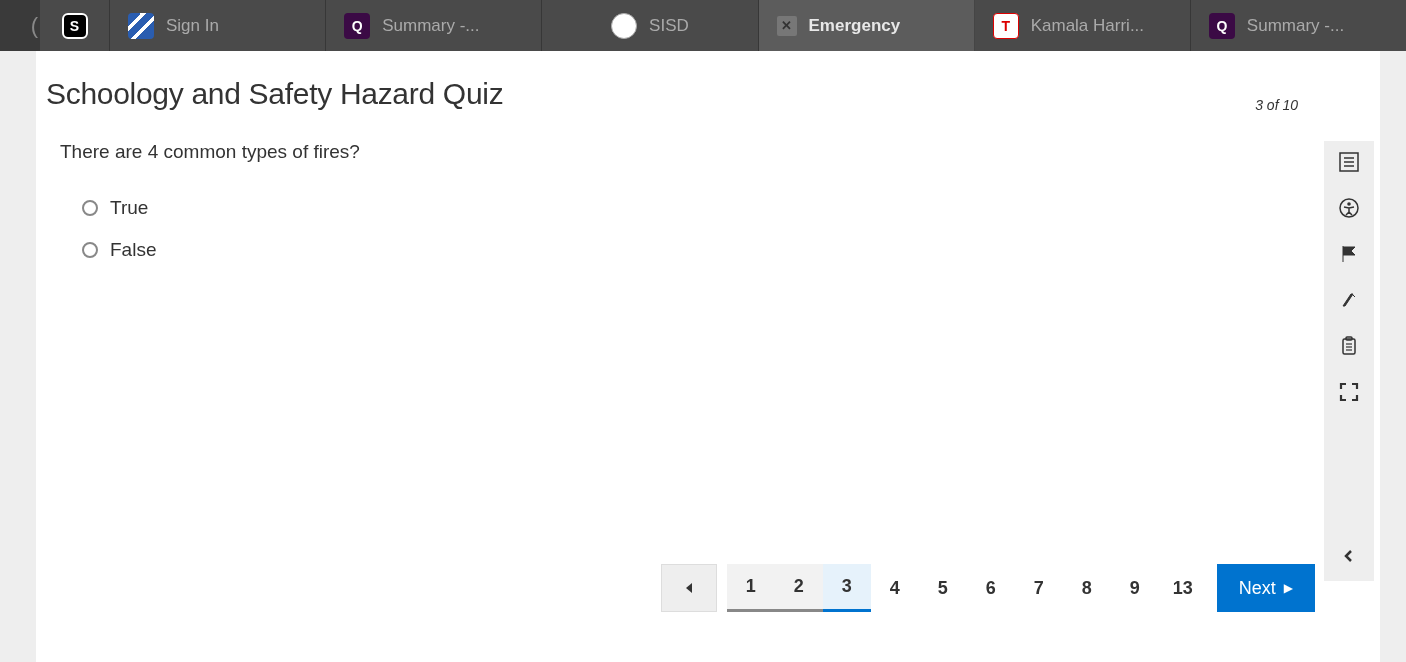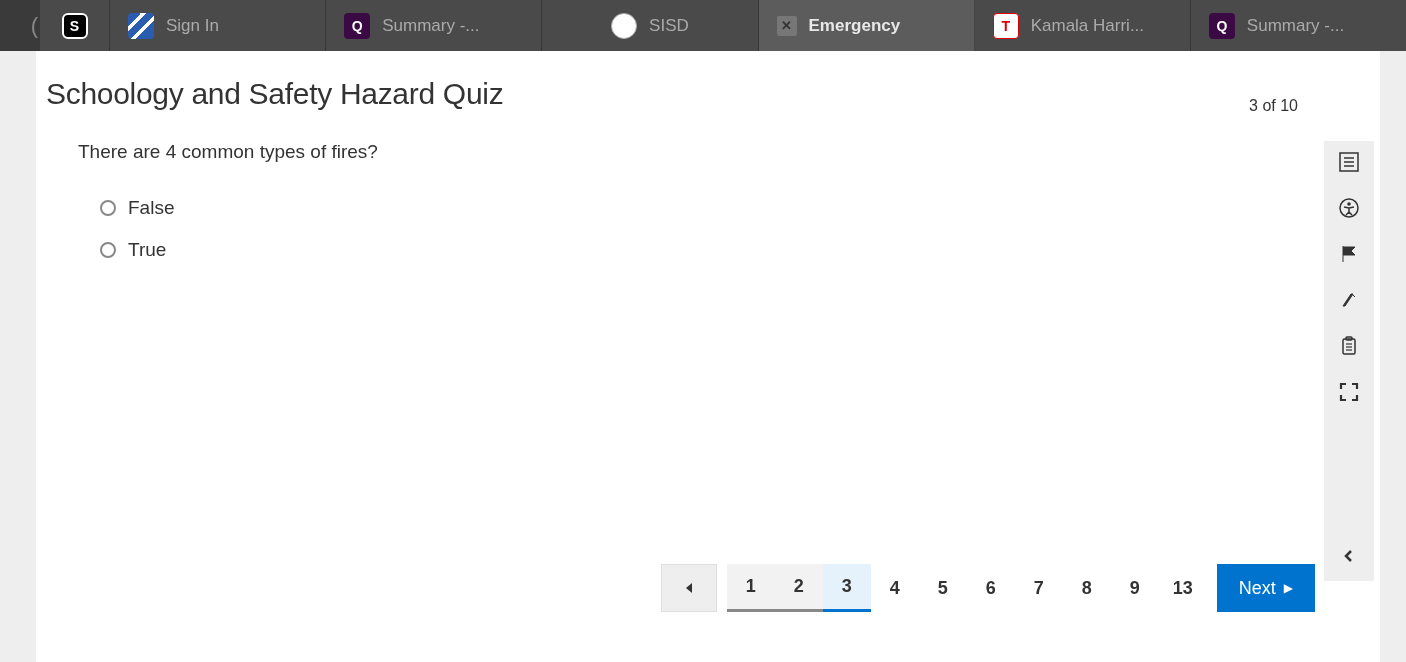--- a/index.html
+++ b/index.html
@@ -98,26 +98,27 @@
     .quiz-title {
       font-size: 30px;
       font-weight: 400;
       color: #333;
       letter-spacing: -0.3px;
     }
     .counter {
       position: absolute;
       top: 46px;
       right: 82px;
-      font-size: 16px;
-      color: #333;
+      font-size: 14px;
+      color: #333;
+      font-style: italic;
     }
     
     .question-block {
-      padding: 22px 10px 0 42px;
+      padding: 22px 10px 0 24px;
     }
     .question-text {
       font-size: 19px;
       color: #333;
       margin-bottom: 28px;
     }
     .option-row {
       display: flex;
       align-items: center;
       gap: 12px;
@@ -279,26 +280,26 @@
   <div class="quiz-header">
     <h1 class="quiz-title">Schoology and Safety Hazard Quiz</h1>
   </div>
   <div class="counter">3 of 10</div>
 
   <div class="question-block">
     <div class="question-text">There are 4 common types of fires?</div>
 
     <label class="option-row">
       <span class="radio-circle"></span>
-      <span>False</span>
+      <span>True</span>
     </label>
 
     <label class="option-row">
       <span class="radio-circle"></span>
-      <span>True</span>
+      <span>False</span>
     </label>
   </div>
 
   <div class="side-toolbar">
     <div class="side-icon">
       <svg width="20" height="20" viewBox="0 0 20 20">
           <rect x="1" y="1" width="18" height="18" fill="none" stroke="#333" stroke-width="1.5"></rect>
           <line x1="5" y1="6" x2="15" y2="6" stroke="#333" stroke-width="1.5"></line>
           <line x1="5" y1="10" x2="15" y2="10" stroke="#333" stroke-width="1.5"></line>
           <line x1="5" y1="14" x2="15" y2="14" stroke="#333" stroke-width="1.5"></line>

